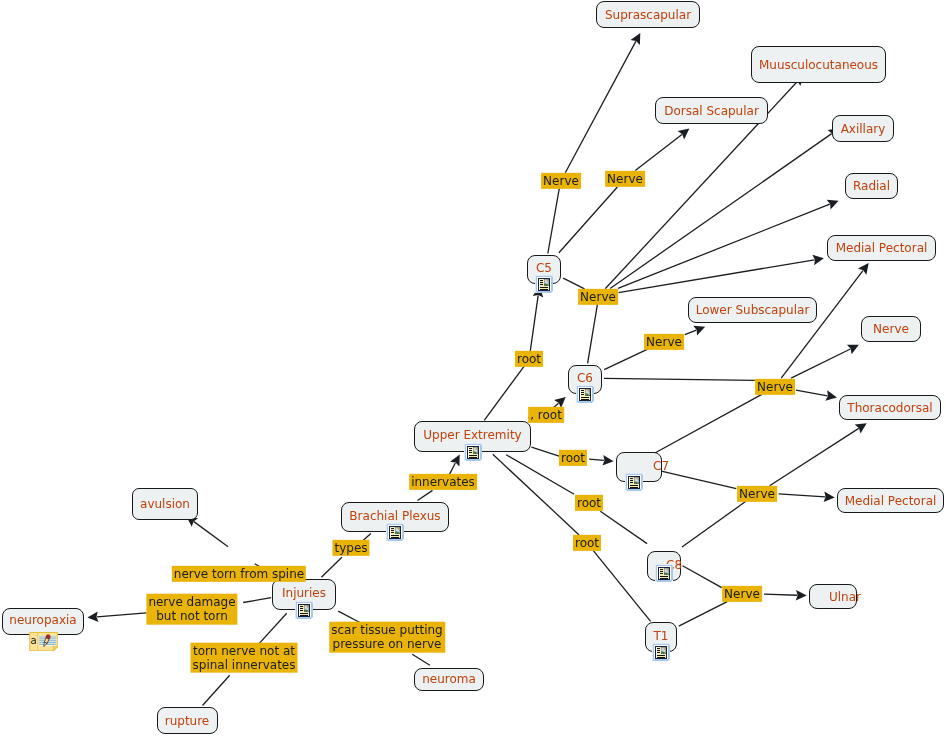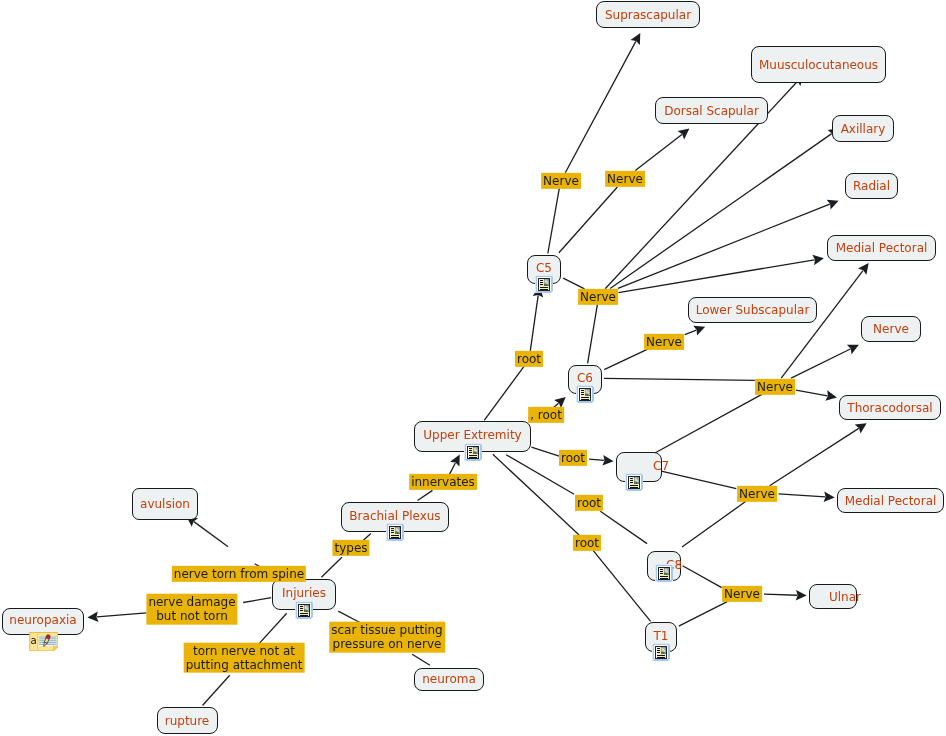--- a/index.html
+++ b/index.html
@@ -405,17 +405,17 @@
       <div class="elabel" style="left: 589px; top: 503px;">root</div>
       <div class="elabel" style="left: 757px; top: 494px;">Nerve</div>
       <div class="elabel" style="left: 587px; top: 543px;">root</div>
       <div class="elabel" style="left: 742px; top: 594px;">Nerve</div>
       <div class="elabel" style="left: 443px; top: 482px;">innervates</div>
       <div class="elabel" style="left: 351px; top: 548px;">types</div>
       <div class="elabel" style="left: 239px; top: 566px; margin-top: 8px;">nerve torn from spine</div>
       <div class="elabel" style="left: 192px; top: 609px;">nerve damage
 but not torn</div>
       <div class="elabel" style="left: 244px; top: 657.5px;">torn nerve not at
-putting attachment</div>
+spinal innervates</div>
       <div class="elabel" style="left: 387px; top: 637px;">scar tissue putting
 pressure on nerve</div>
     </div>
 </div>
 
 </body></html>

